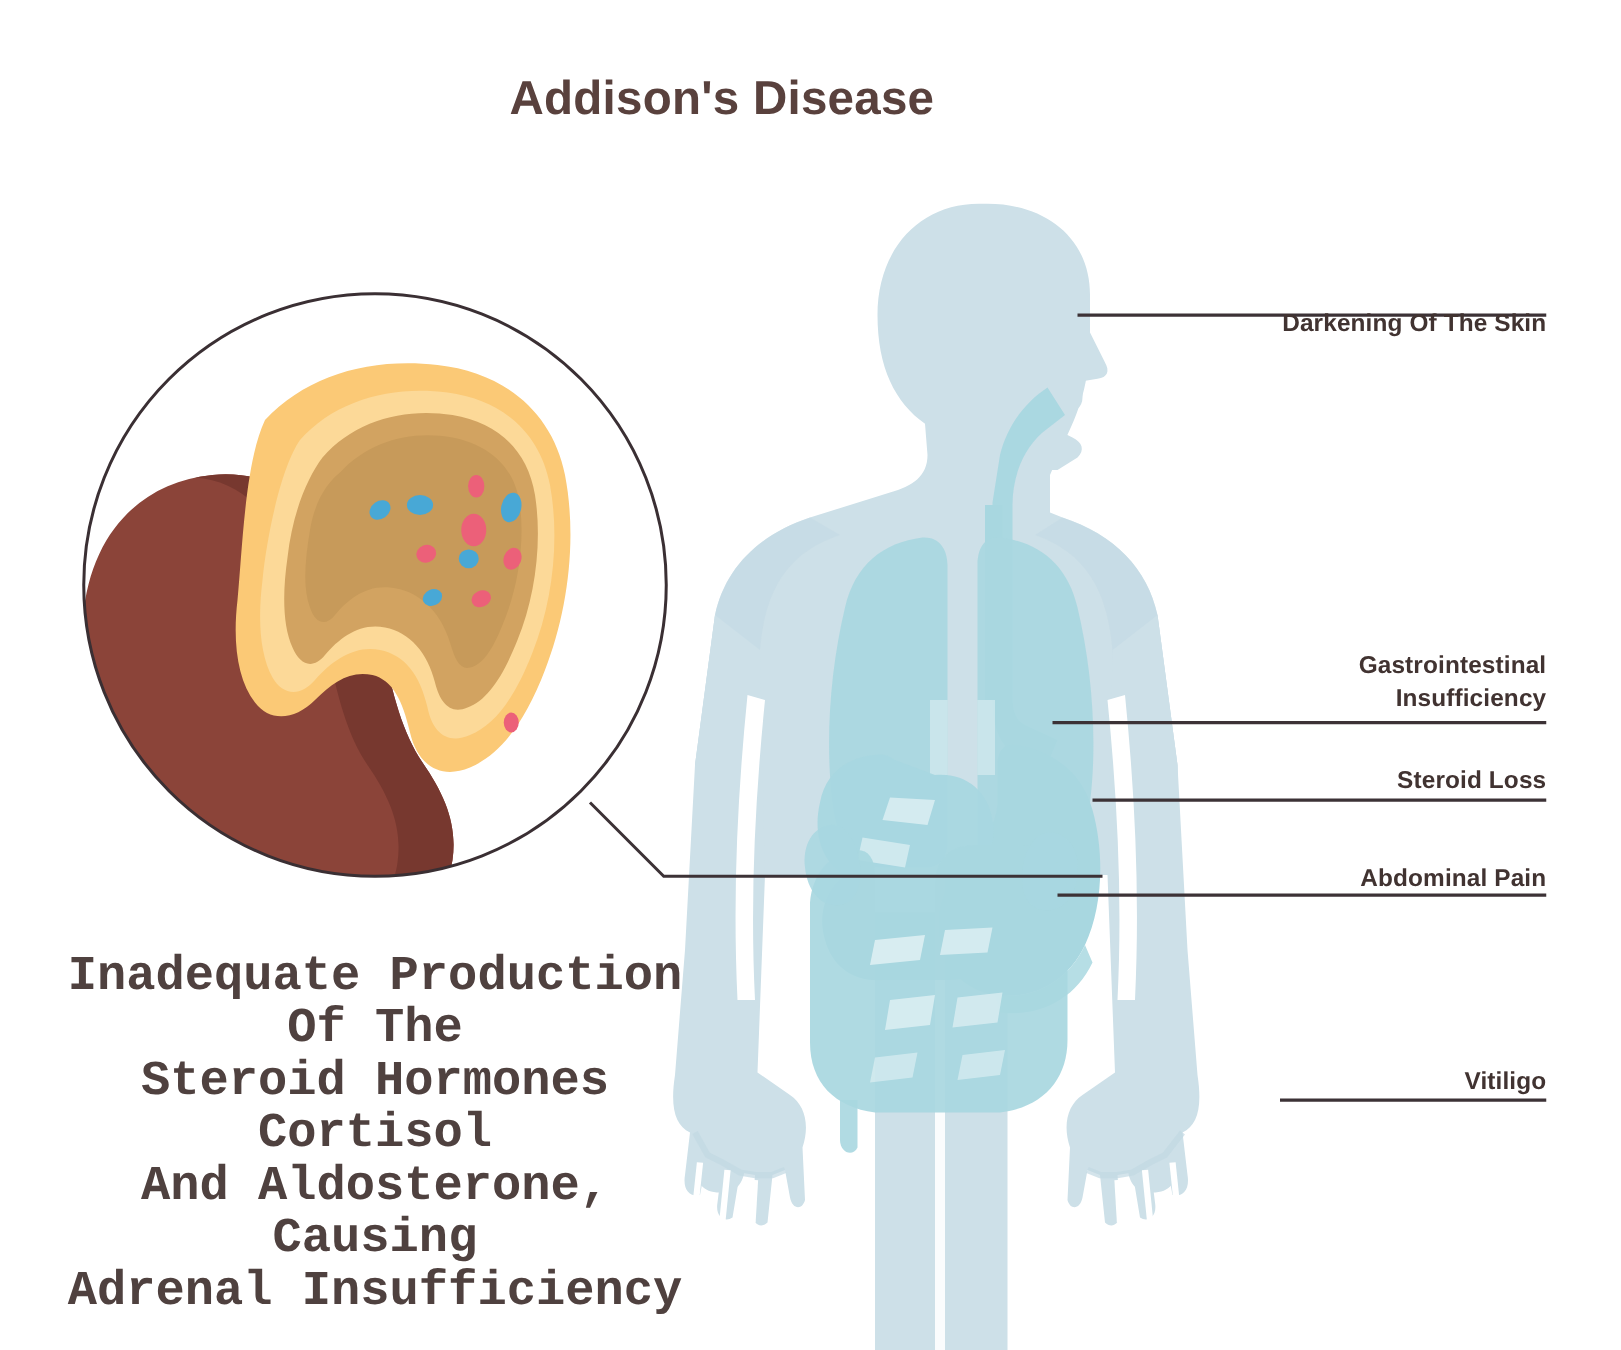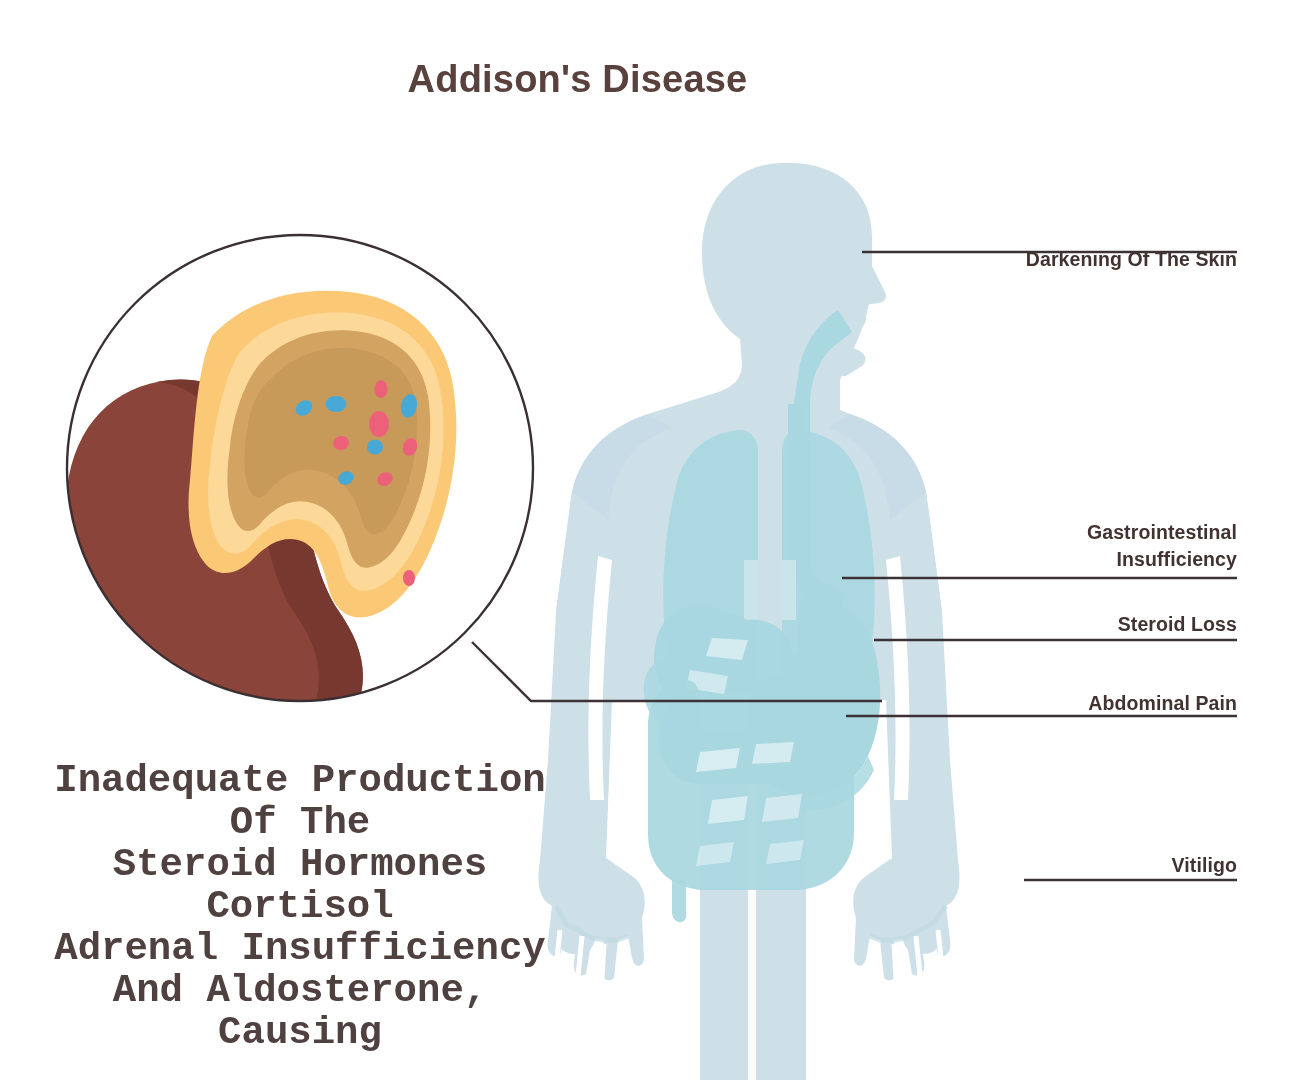--- a/index.html
+++ b/index.html
@@ -372,22 +372,22 @@
 
       <circle cx="300" cy="468" r="233" fill="none" stroke="#3a2f33" stroke-width="2.4"></circle>
     </g>
   </svg>
 
   <div class="ttl">Addison's Disease</div>
 
   <div class="caption">
     <span>Inadequate Production Of The</span>
     <span>Steroid Hormones Cortisol</span>
+    <span>And Aldosterone, Causing</span>
     <span>Adrenal Insufficiency</span>
-    <span>And Aldosterone, Causing</span>
   </div>
 
   <div class="lbl lbl-skin">
     <span>Darkening Of The Skin</span>
   </div>
 
   <div class="lbl lbl-gi">
     <span>Gastrointestinal</span>
     <span>Insufficiency</span>
   </div>

